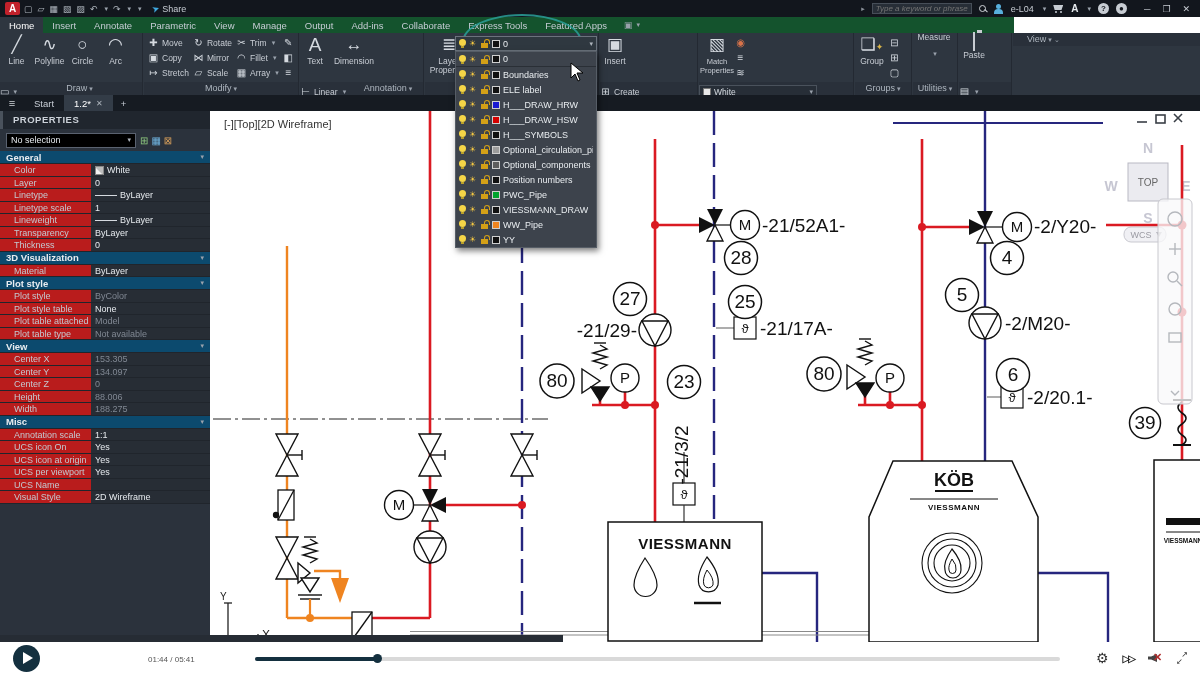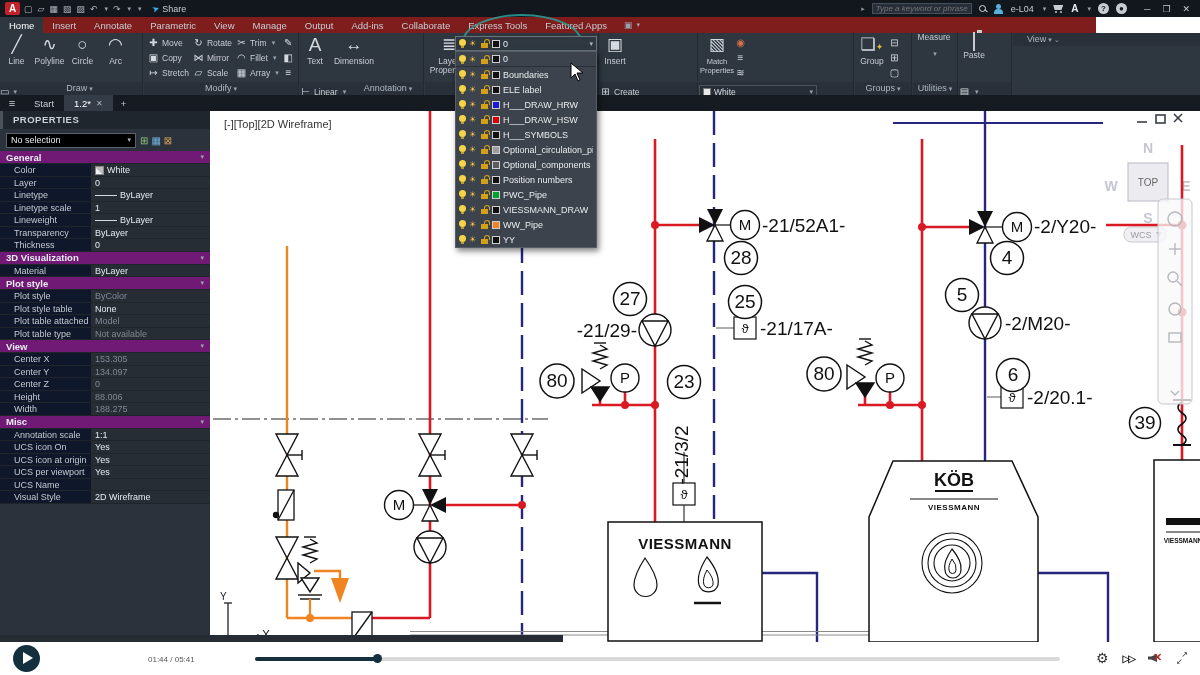--- a/index.html
+++ b/index.html
@@ -36,21 +36,21 @@
   .icon-cart { position:relative; width:11px; height:9px; }
   .icon-cart::before { content:''; position:absolute; left:0; top:1px; width:10px; height:5px;
                        background:#c7ccd3; clip-path:polygon(0 0,100% 0,82% 100%,14% 100%); }
   .icon-cart::after { content:''; position:absolute; left:2px; top:7px; width:2px; height:2px;
                       background:#c7ccd3; border-radius:50%; box-shadow:5px 0 0 #c7ccd3; }
   .circ-icon { width:11px; height:11px; border-radius:50%; background:#c7ccd3; color:#12161d;
                font-size:8px; font-weight:bold; text-align:center; line-height:11px; }
   .win-ctrls { display:flex; gap:12px; margin-left:10px; margin-right:6px; color:#c7ccd3; font-size:9px; }
 
   
-  .menubar { position:absolute; left:0; top:17px; width:1096px; height:16px; background:#7f1d1d;
+  .menubar { position:absolute; left:0; top:17px; width:1014px; height:16px; background:#14532d;
              display:flex; align-items:stretch; font-size:9.5px; color:#c6ccd4; }
   .mtab { padding:0 9px; display:flex; align-items:center; cursor:default; }
   .mtab.active { background:#2e3640; color:#fff; }
   .menu-extra { display:flex; align-items:center; gap:2px; padding:0 8px; color:#9aa2ac; font-size:8px; }
 
   
   .ribbon { position:absolute; left:0; top:33px; width:1200px; height:62px; background:#2e3640; }
   .panel { position:absolute; top:0; height:62px; border-right:1px solid #232932; }
   .pbody { height:49px; position:relative; }
   .plabel { height:13px; background:#29303a; color:#aeb6bf; font-size:9px; text-align:center;
@@ -89,25 +89,25 @@
 
   
   .palette { position:absolute; left:0; top:111px; width:210px; height:531px; background:#2b323c; }
   .pal-title { height:18px; background:#20262e; color:#ccd2d9; font-size:9.5px; font-weight:bold;
                line-height:18px; padding-left:10px; letter-spacing:0.5px; border-left:3px solid #4a525c; }
   .pal-selrow { height:22px; display:flex; align-items:center; padding:0 6px; gap:4px; }
   .pal-select { flex:0 0 130px; height:15px; background:#000000; border:1px solid #5a6270; color:#e6eaee;
                 font-size:9px; display:flex; align-items:center; padding:0 4px; }
   .pal-select .darrow { margin-left:auto; font-size:7px; color:#aeb5bd; }
   .pal-selicons { display:flex; gap:3px; font-size:10px; }
-  .phead { height:13px; background:#701a75; color:#e8ecf0; font-size:9.5px; font-weight:bold;
+  .phead { height:13px; background:#0c4a6e; color:#e8ecf0; font-size:9.5px; font-weight:bold;
            display:flex; align-items:center; padding:0 6px; border-bottom:1px solid #20252c; }
   .phead .darrow { margin-left:auto; font-size:7px; color:#9aa2ac; font-weight:normal; }
   .prow { height:12.5px; display:flex; border-bottom:1px solid #20252c; font-size:9px; }
-  .plab { flex:0 0 91px; background:#0f172a; color:#c3c9d1; padding:1px 0 0 14px;
+  .plab { flex:0 0 91px; background:#b91c1c; color:#c3c9d1; padding:1px 0 0 14px;
           overflow:hidden; white-space:nowrap; }
   .pval { flex:1; background:#272d35; color:#e6eaee; padding:1px 0 0 4px; display:flex;
           align-items:center; gap:3px; white-space:nowrap; overflow:hidden; }
   .pval.gray { color:#818893; }
   .pval .ltline { width:22px; height:1px; background:#d5dae0; }
   .swatch-w { width:9px; height:9px; background:#f2f2f2; border:1px solid #888;
               clip-path:none; position:relative; }
   .swatch-w::after { content:''; position:absolute; right:0; top:0; width:0; height:0;
                      border-left:8px solid transparent; border-top:8px solid #1a1a1a; opacity:.25; }
 

